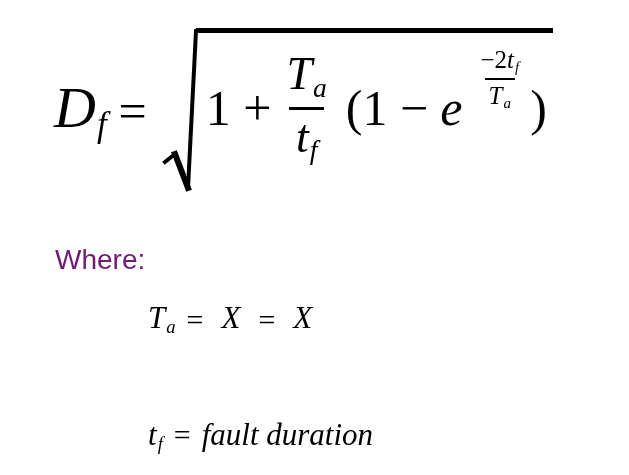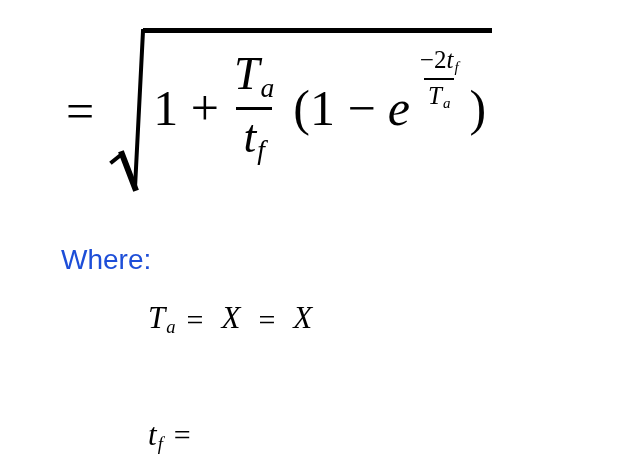--- a/index.html
+++ b/index.html
@@ -79,35 +79,35 @@
   }
   .main-frac { font-size: 46px; margin: 0 8px; }
   .main-frac .num { padding-bottom: 4px; }
   .radicand .open-group { margin-left: 4px; }
   .radicand .e-base { margin-left: 12px; }
   .exp-frac {
     font-size: 25px;
     line-height: 1.1;
     position: relative;
     top: -29px;
-    margin-left: 6px;
+    margin-left: 14px;
   }
   .exp-frac .num { padding: 0 4px 2px 4px; }
   .exp-frac .den { border-top: 2px solid #000000; padding: 2px 4px 0 4px; }
   .radicand .close-paren { margin-left: 7px; }
 
   
   .where-label {
     position: absolute;
-    left: 61px;
+    left: 55px;
     top: 245px;
     font-family: "Liberation Sans", sans-serif;
     font-size: 28px;
     line-height: 1.1;
-    color: #1d4ed8;
+    color: #701a75;
   }
 
   
   .eq-ta {
     position: absolute;
     left: 148px;
     top: 301px;
     display: flex;
     align-items: center;
     font-size: 31px;
@@ -125,20 +125,21 @@
     font-size: 31px;
     line-height: 1.2;
   }
 </style>
 </head>
 <body>
 
 <div id="canvas">
 
   <div class="eq-main">
+    <span class="lhs"><span class="it">D</span><span class="sub">f</span></span>
     <span class="rel up">=</span>
 
     <span class="sqrt">
       <svg class="radical-svg" viewBox="0 0 37 166" preserveAspectRatio="none" aria-hidden="true">
         <polyline points="4,134 14,126 27,160 35,3" fill="none" stroke="#000000" stroke-width="4" stroke-linecap="square" stroke-linejoin="miter"></polyline>
         <line x1="14" y1="126" x2="27" y2="160" stroke="#000000" stroke-width="6" stroke-linecap="square"></line>
       </svg>
 
       <span class="radicand">
         <span class="tok up">1 +</span>
@@ -172,15 +173,16 @@
     </span>
     <span class="rel up">=</span>
     <span class="frac">
       <span class="num it">X</span>
     </span>
   </div>
 
   <div class="eq-tf">
     <span><span class="it">t</span><span class="sub">f</span></span>
     <span class="rel up">=</span>
+    <span class="it">fault duration</span>
   </div>
 
 </div>
 
 </body></html>

